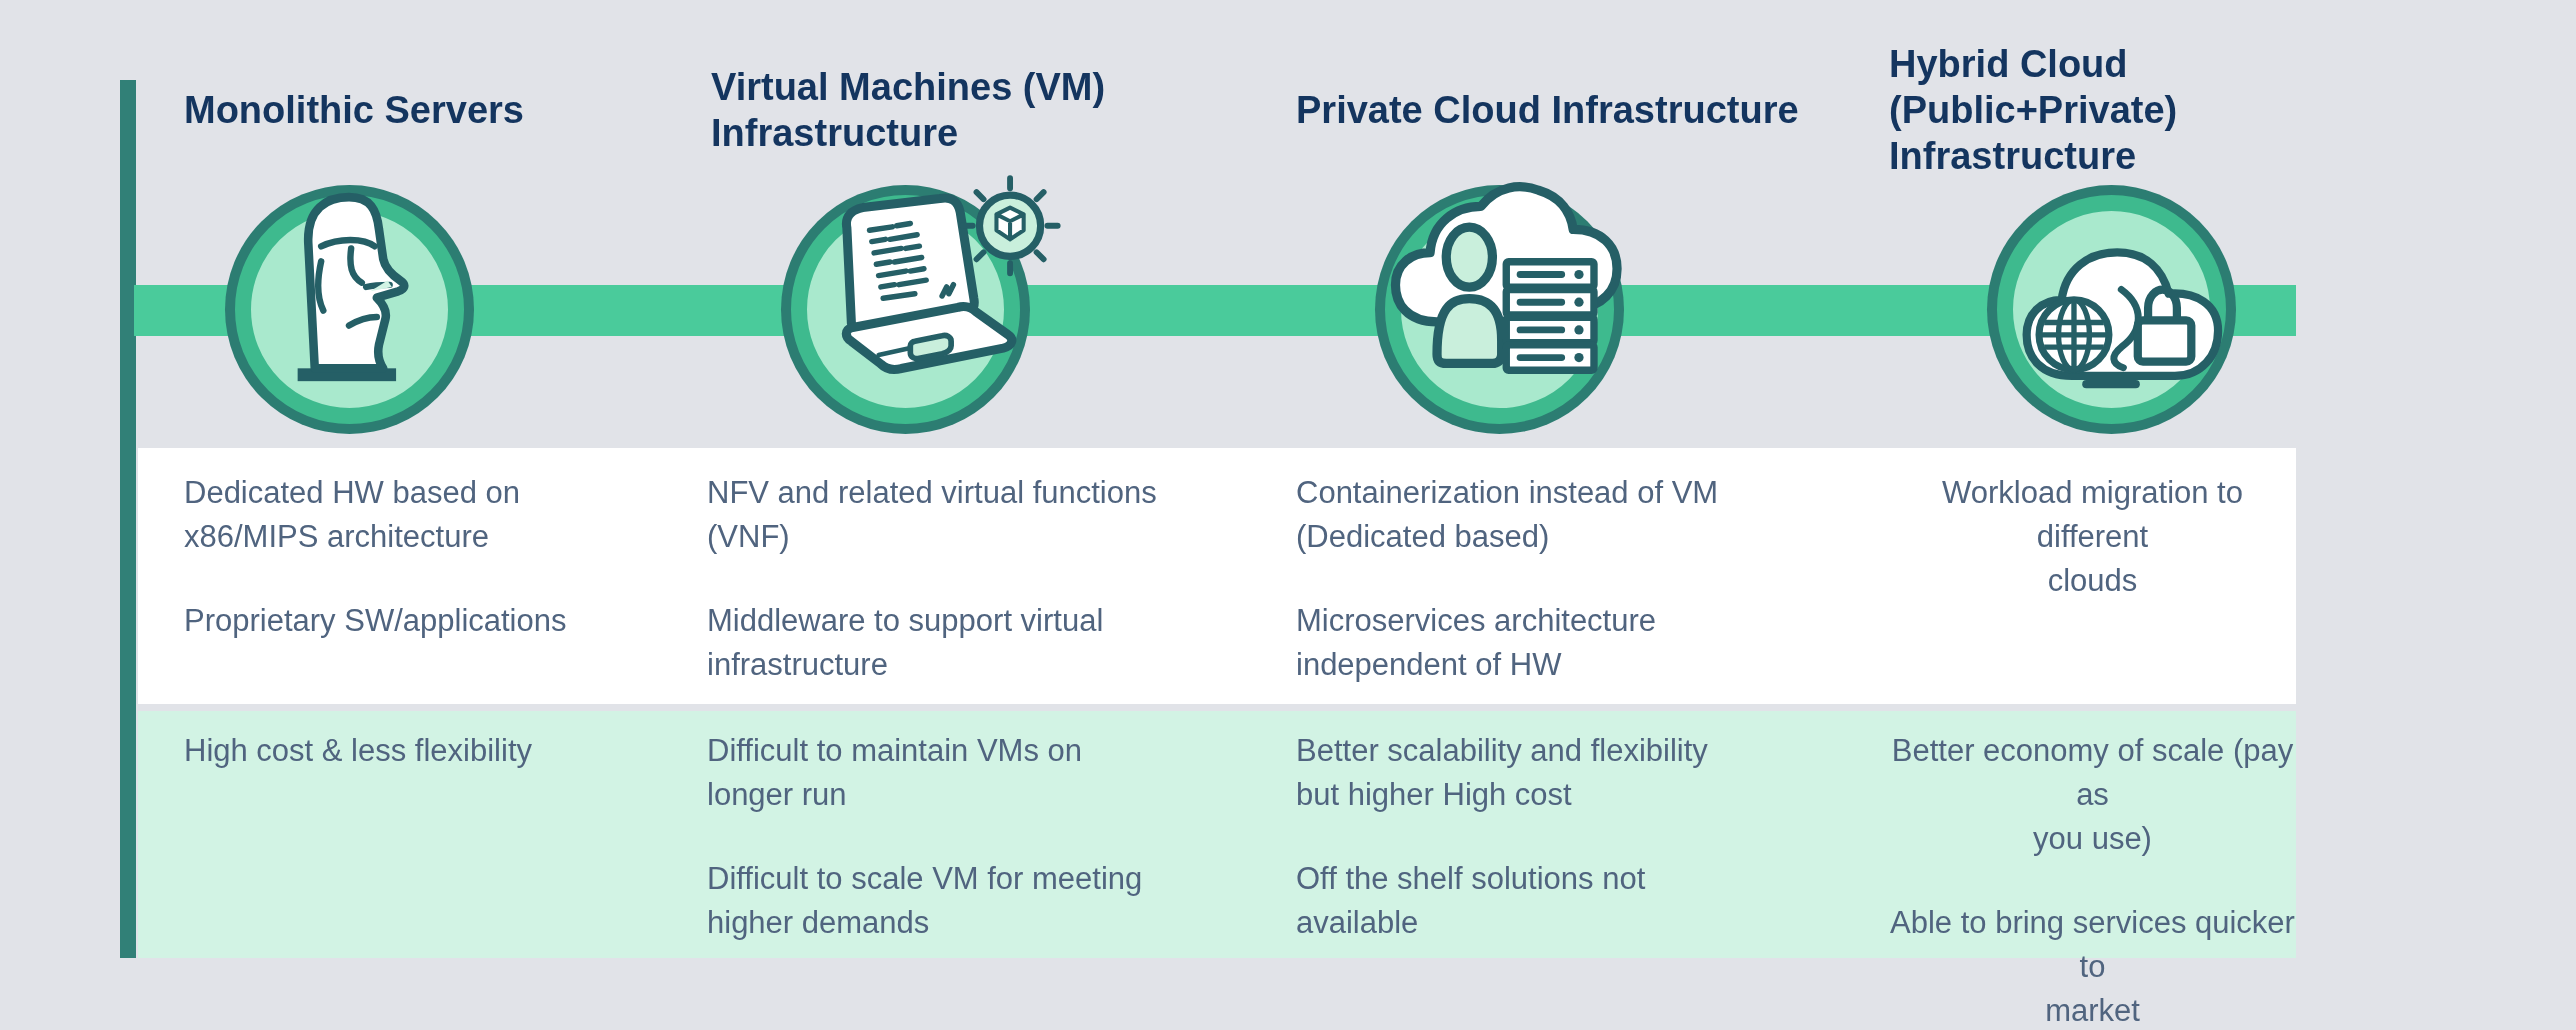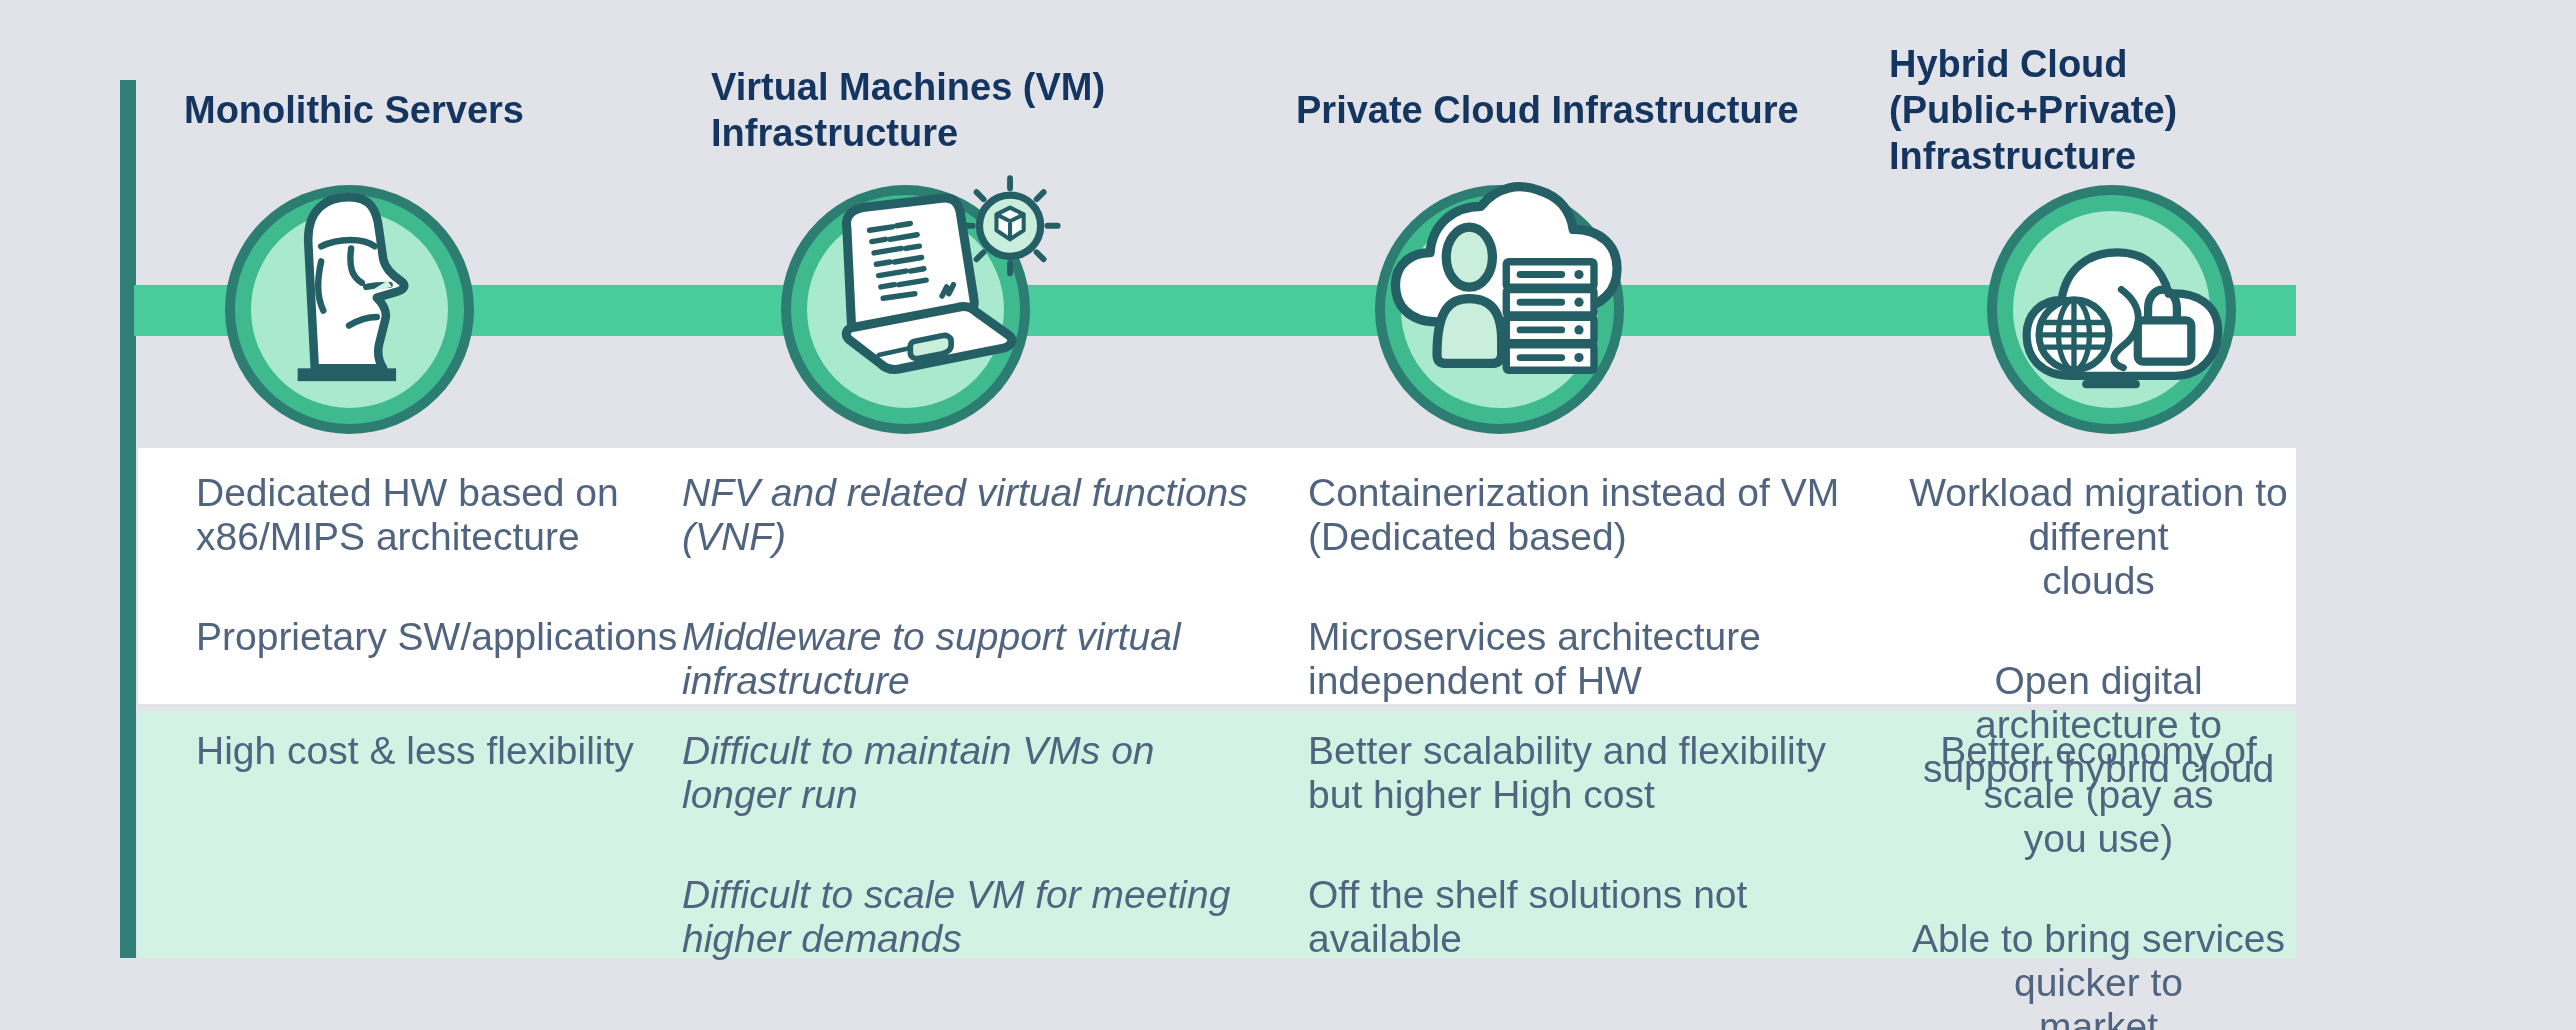--- a/index.html
+++ b/index.html
@@ -16,25 +16,25 @@
   }
   .row{position:absolute;left:138px;width:2323px;}
   .row-white{top:448px;height:256px;background:#ffffff;}
   .row-green{top:711px;height:247px;background:#d2f3e4;}
   .stage-title{
     position:absolute;top:58px;height:103px;display:flex;align-items:center;
     color:#14355f;font-size:38px;line-height:46px;font-weight:bold;white-space:pre-line;
   }
   .t1{left:184px;} .t2{left:711px;} .t3{left:1296px;} .t4{left:1889px;}
   .cell{
-    position:absolute;display:flex;flex-direction:column;gap:56px;
-    color:#50647f;font-size:39px;line-height:44px;white-space:pre-line;margin-left:12px;
+    position:absolute;display:flex;flex-direction:column;gap:40px;
+    color:#50647f;font-size:31px;line-height:44px;white-space:pre-line;
   }
   .wcell{top:471px;} .gcell{top:729px;}
-  .c1{left:184px;} .c2{left:670px;font-style:italic;} .c3{left:1296px;} .c4{left:1889px;text-align:center;}
+  .c1{left:184px;} .c2{left:707px;} .c3{left:1296px;} .c4{left:1889px;text-align:center;}
   .stage-circle{
     position:absolute;top:195px;width:229px;height:229px;box-sizing:border-box;
     border:16.5px solid #3eba8e;border-radius:50%;background:#a9e9cd;
     box-shadow:0 0 0 10px #2c7d72;
   }
   .s1{left:235px;} .s2{left:791px;} .s3{left:1385px;} .s4{left:1997px;}
   .icon-svg{position:absolute;overflow:visible;}
 </style>
 </head>
 <body>
@@ -135,22 +135,20 @@
   </div>
   <div class="cell wcell c3">
     <div>Containerization instead of VM
 (Dedicated based)</div>
     <div>Microservices architecture
 independent of HW</div>
   </div>
   <div class="cell wcell c4">
     <div>Workload migration to different
 clouds</div>
-    <div>Open digital architecture to
-support hybrid cloud</div>
   </div>
 
   <div class="cell gcell c1">
     <div>High cost &amp; less flexibility</div>
   </div>
   <div class="cell gcell c2">
     <div>Difficult to maintain VMs on
 longer run</div>
     <div>Difficult to scale VM for meeting
 higher demands</div>

